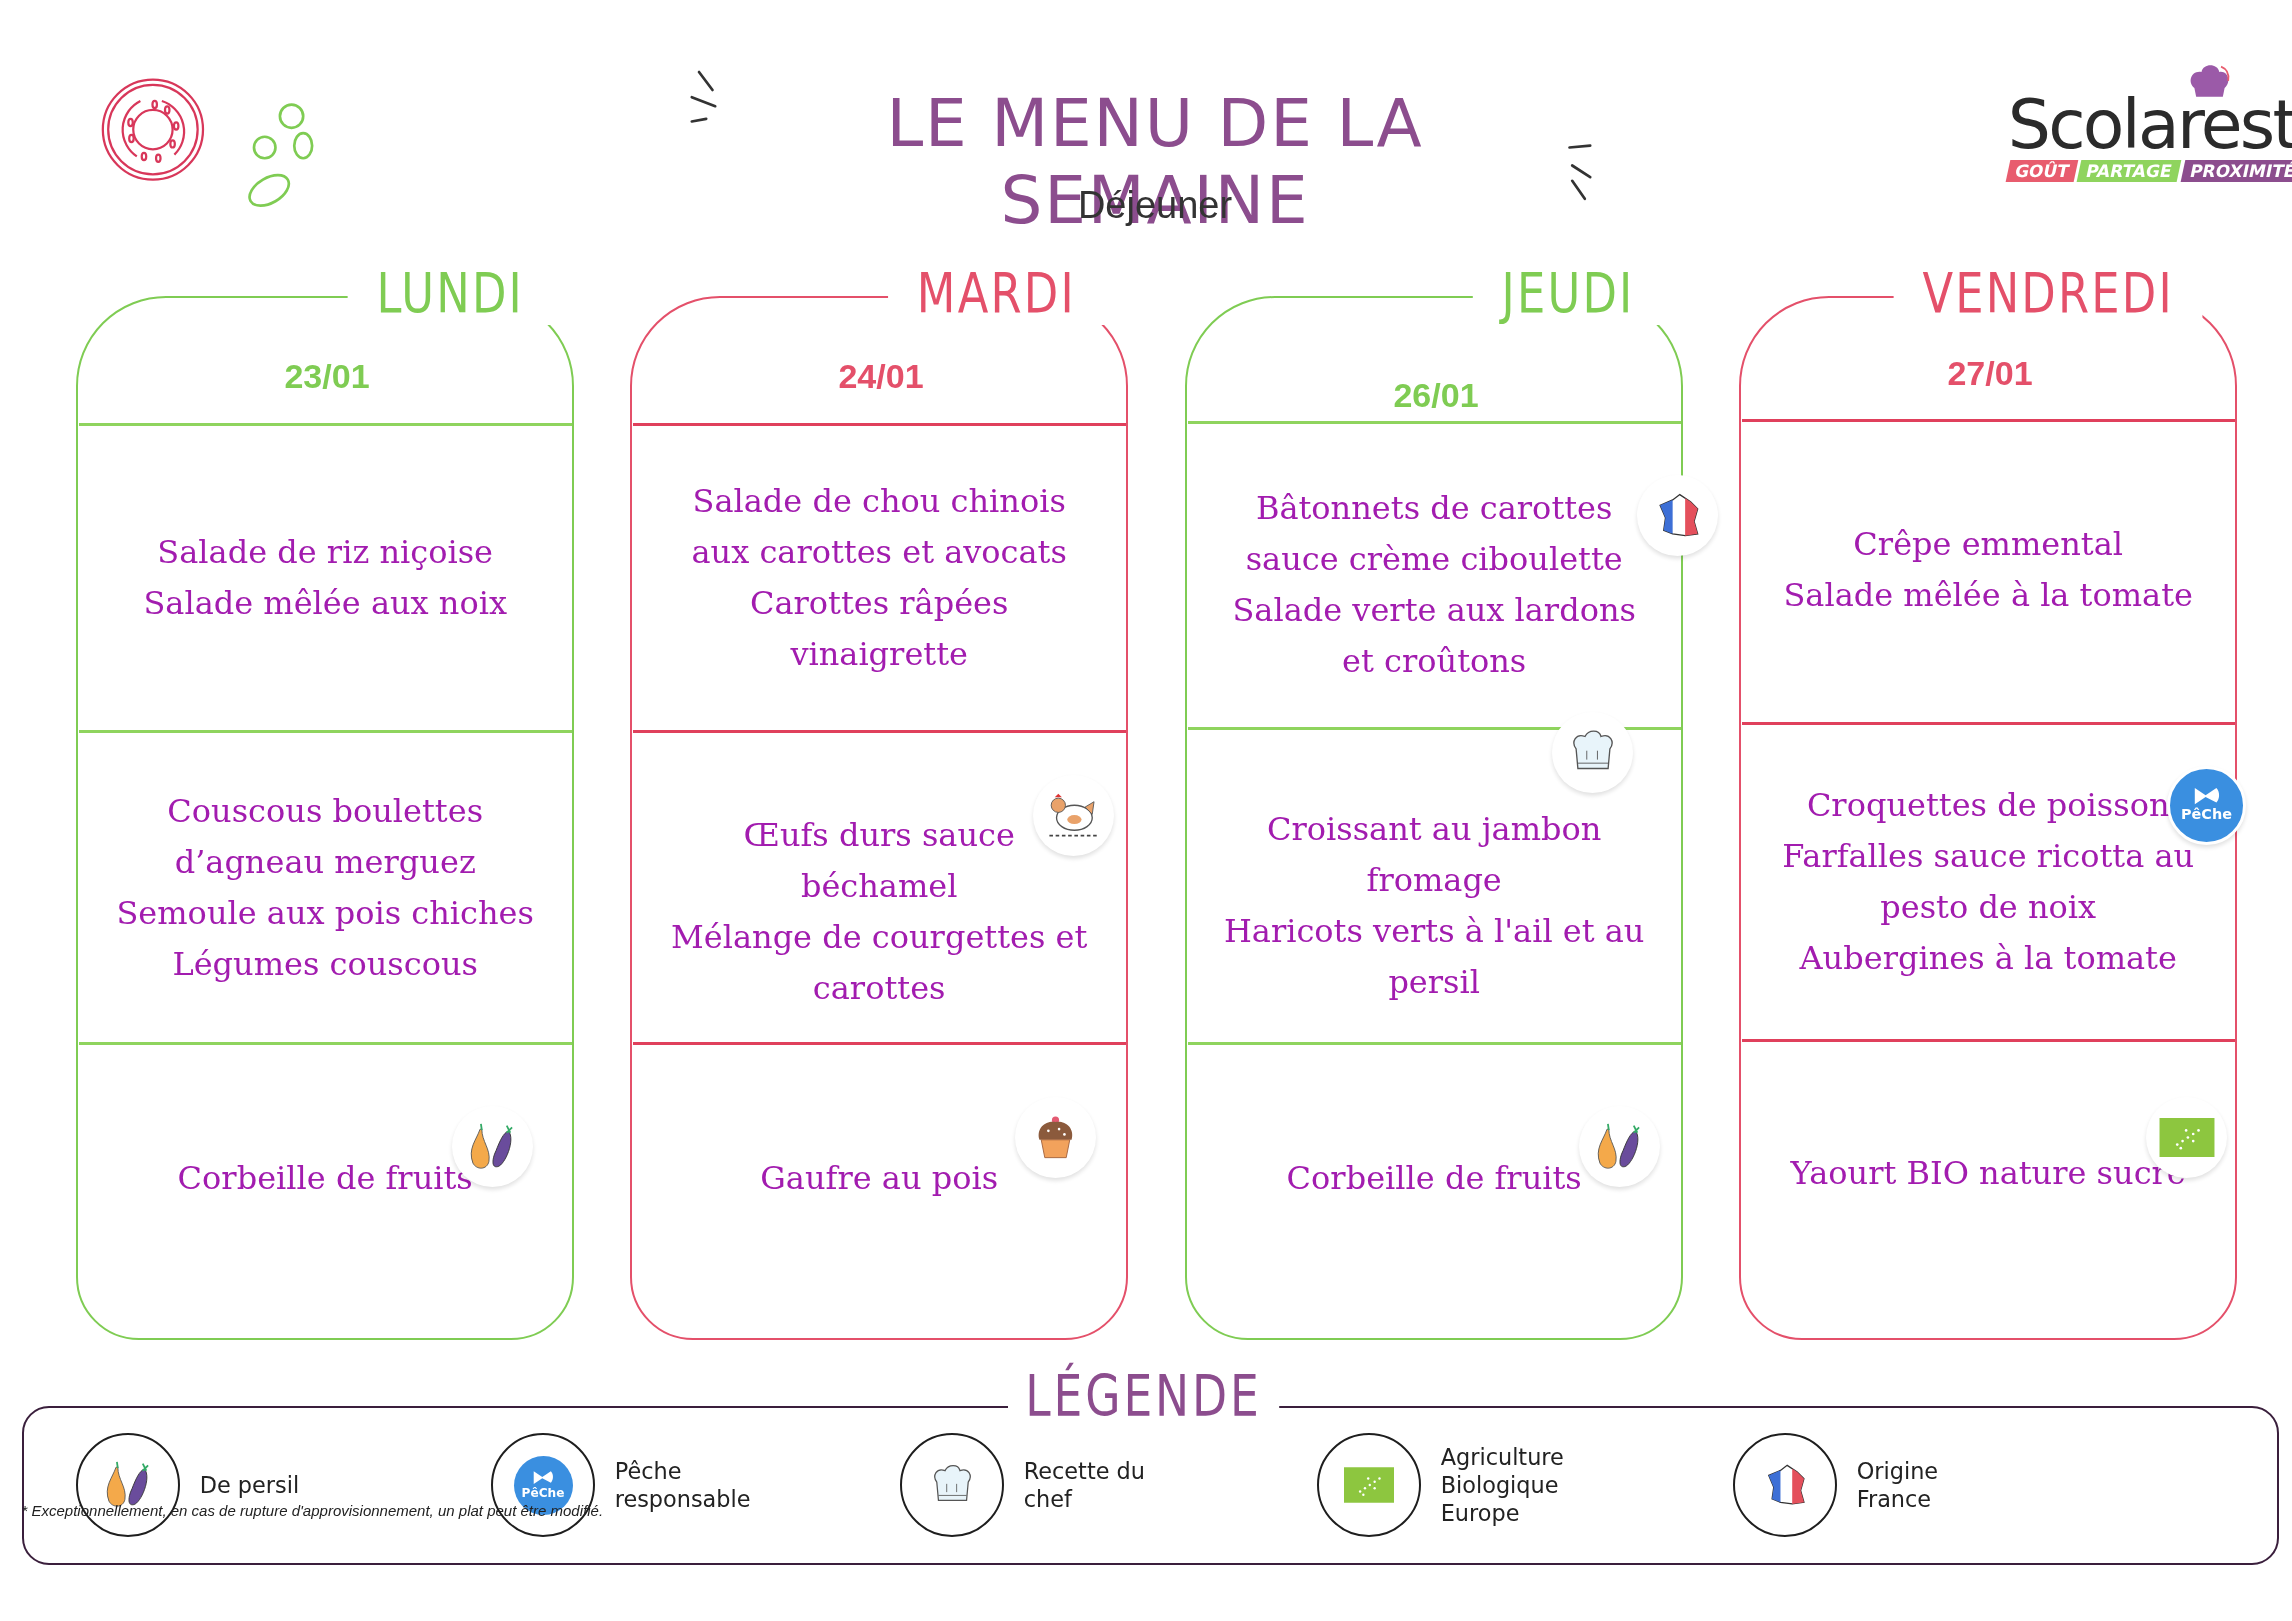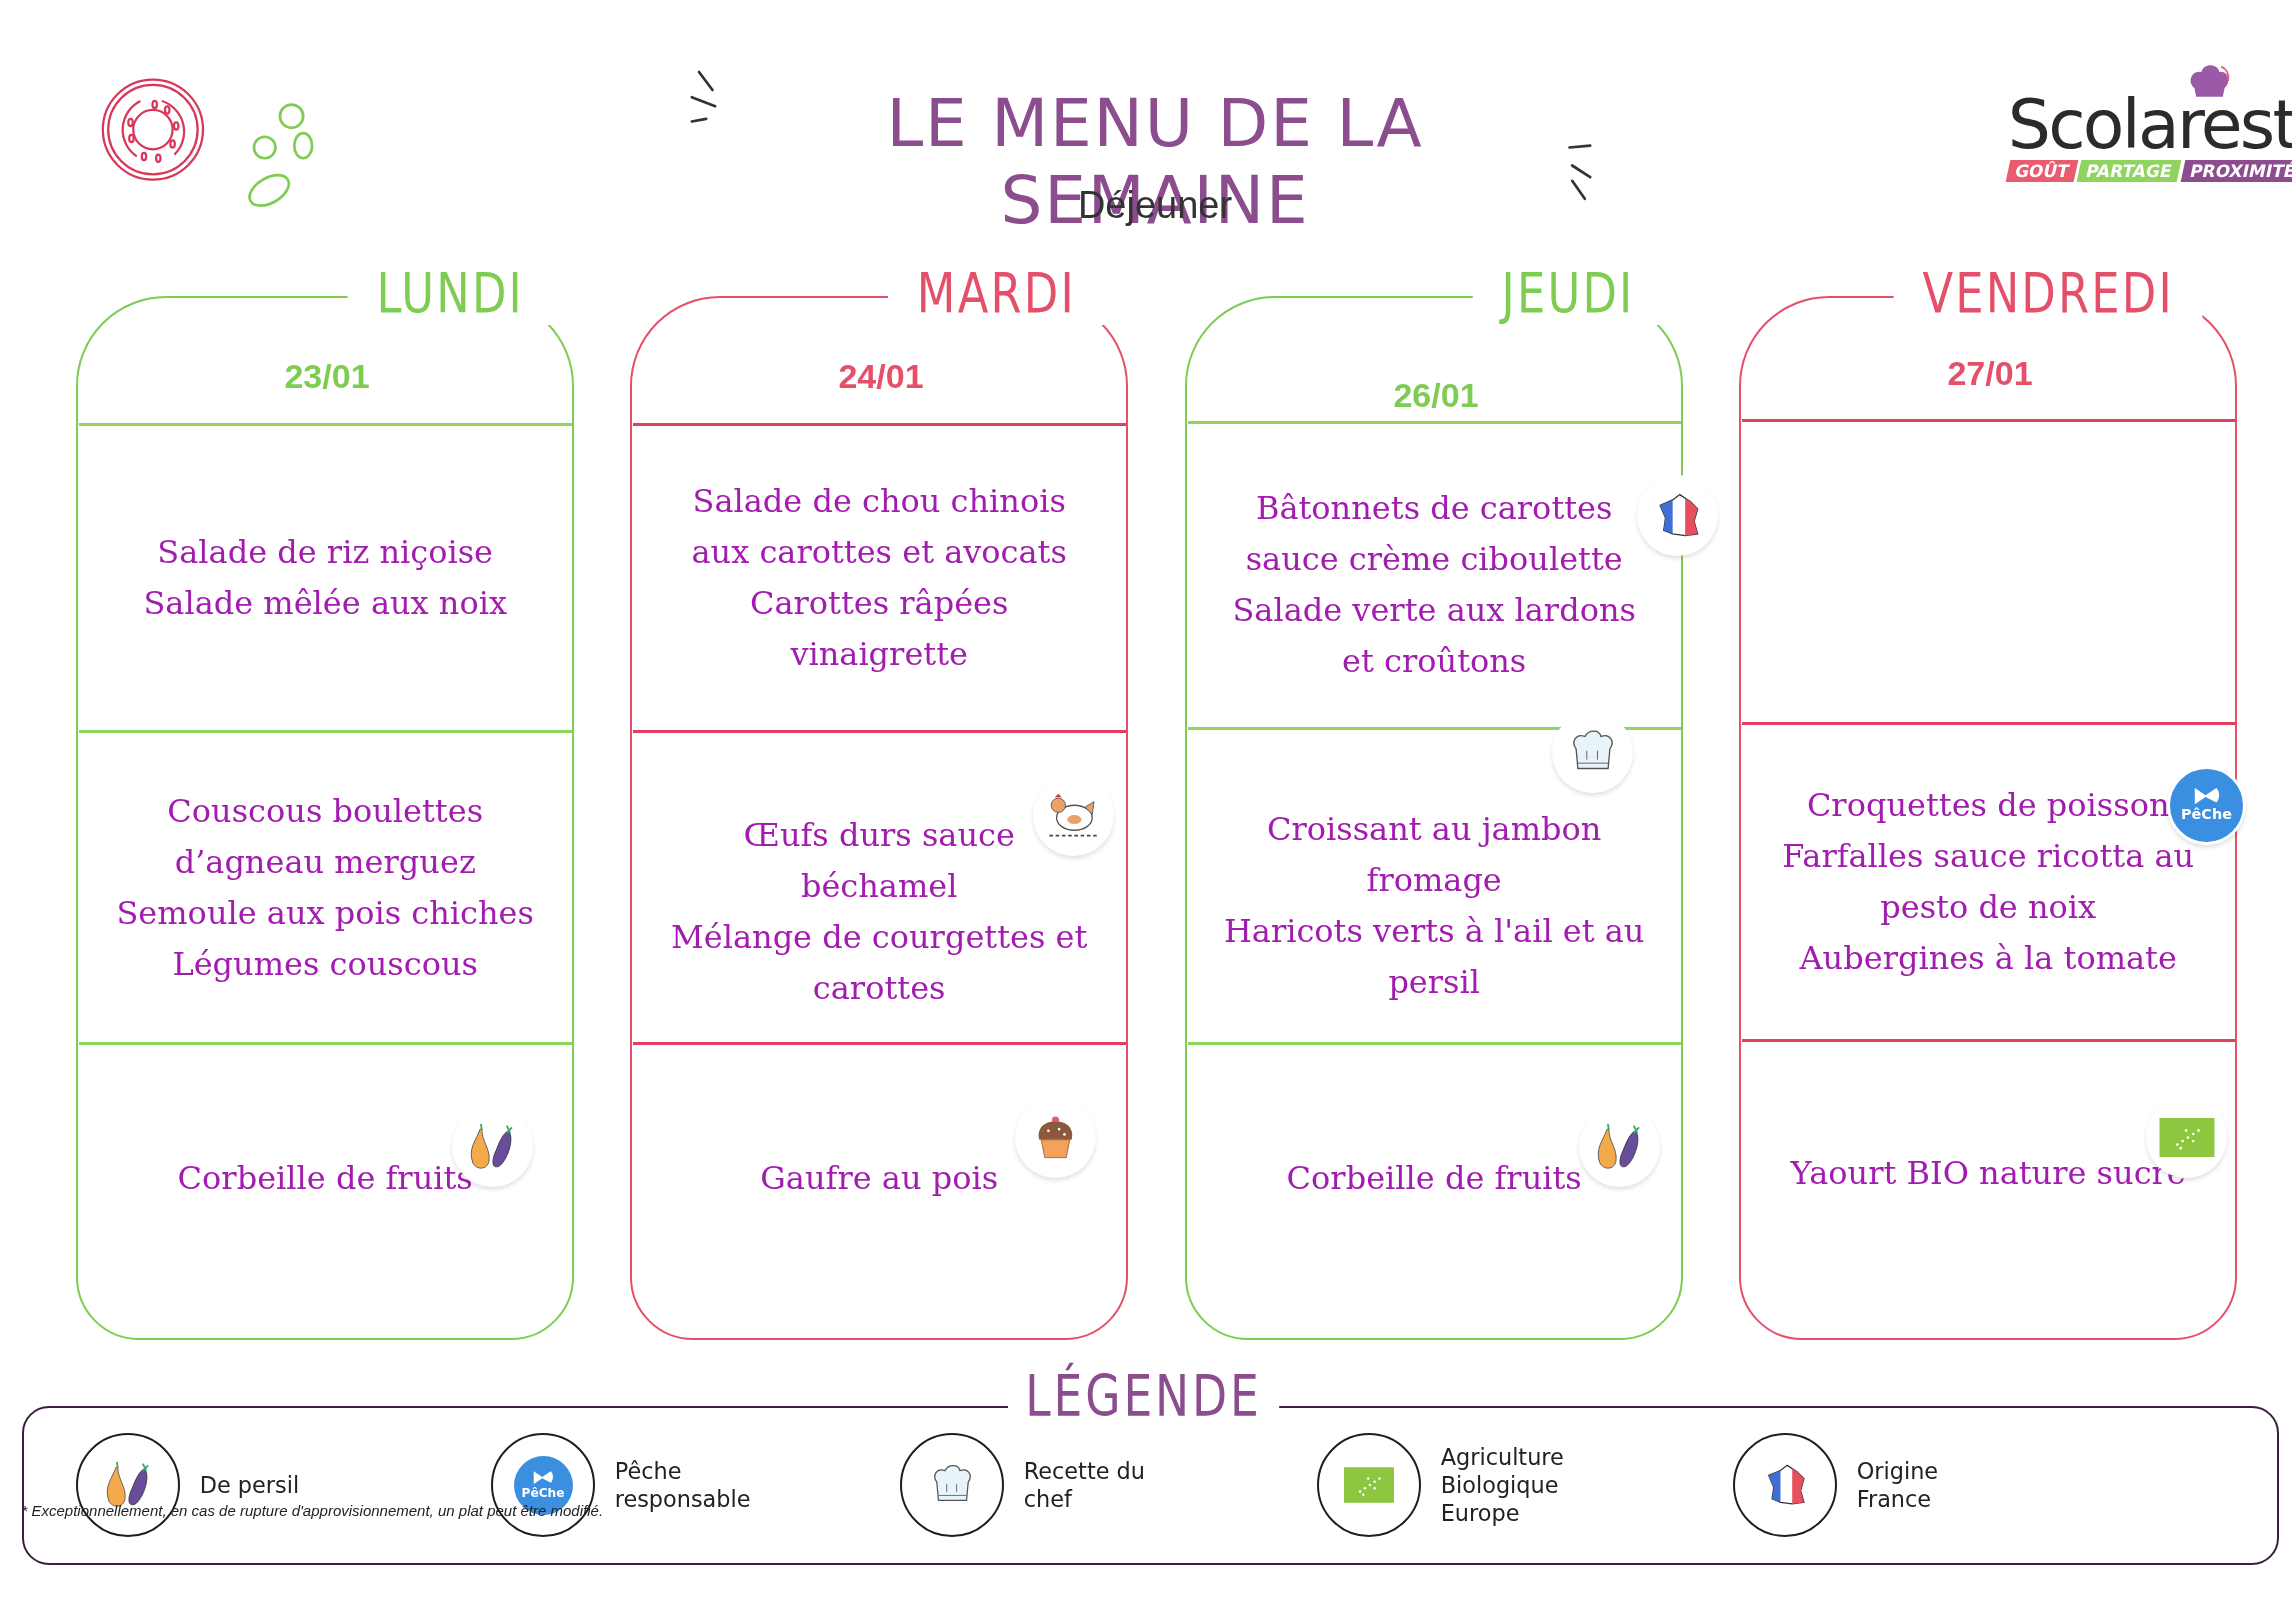--- a/index.html
+++ b/index.html
@@ -224,20 +224,24 @@
         <path d="M48 4 L52 12 M54 6 L48 12" stroke="#3a6" stroke-width="2"></path>
       </svg>
   </div>
 </div>
 
 <div class="day red" style="left:1739px;">
   <div class="card red"></div>
   <div class="day-label"><span class="red">VENDREDI</span></div>
   <div class="date red" style="top:94px">27/01</div>
   <div class="divider" style="top:159px;background:#e0405c"></div>
+  <div class="section" style="top:162px;height:296px">
+      <div class="dish" style="white-space:pre-line">Crêpe emmental
+Salade mêlée à la tomate</div>
+    </div>
   <div class="divider" style="top:462px;background:#e0405c"></div>
   <div class="section" style="top:465px;height:313px">
       <div class="dish" style="white-space:pre-line">Croquettes de poisson
 Farfalles sauce ricotta au
 pesto de noix
 Aubergines à la tomate</div>
     </div>
   <div class="divider" style="top:779px;background:#e0405c"></div>
   <div class="section" style="top:855px;height:116px">
       <div class="dish" style="white-space:pre-line">Yaourt BIO nature sucré</div>

